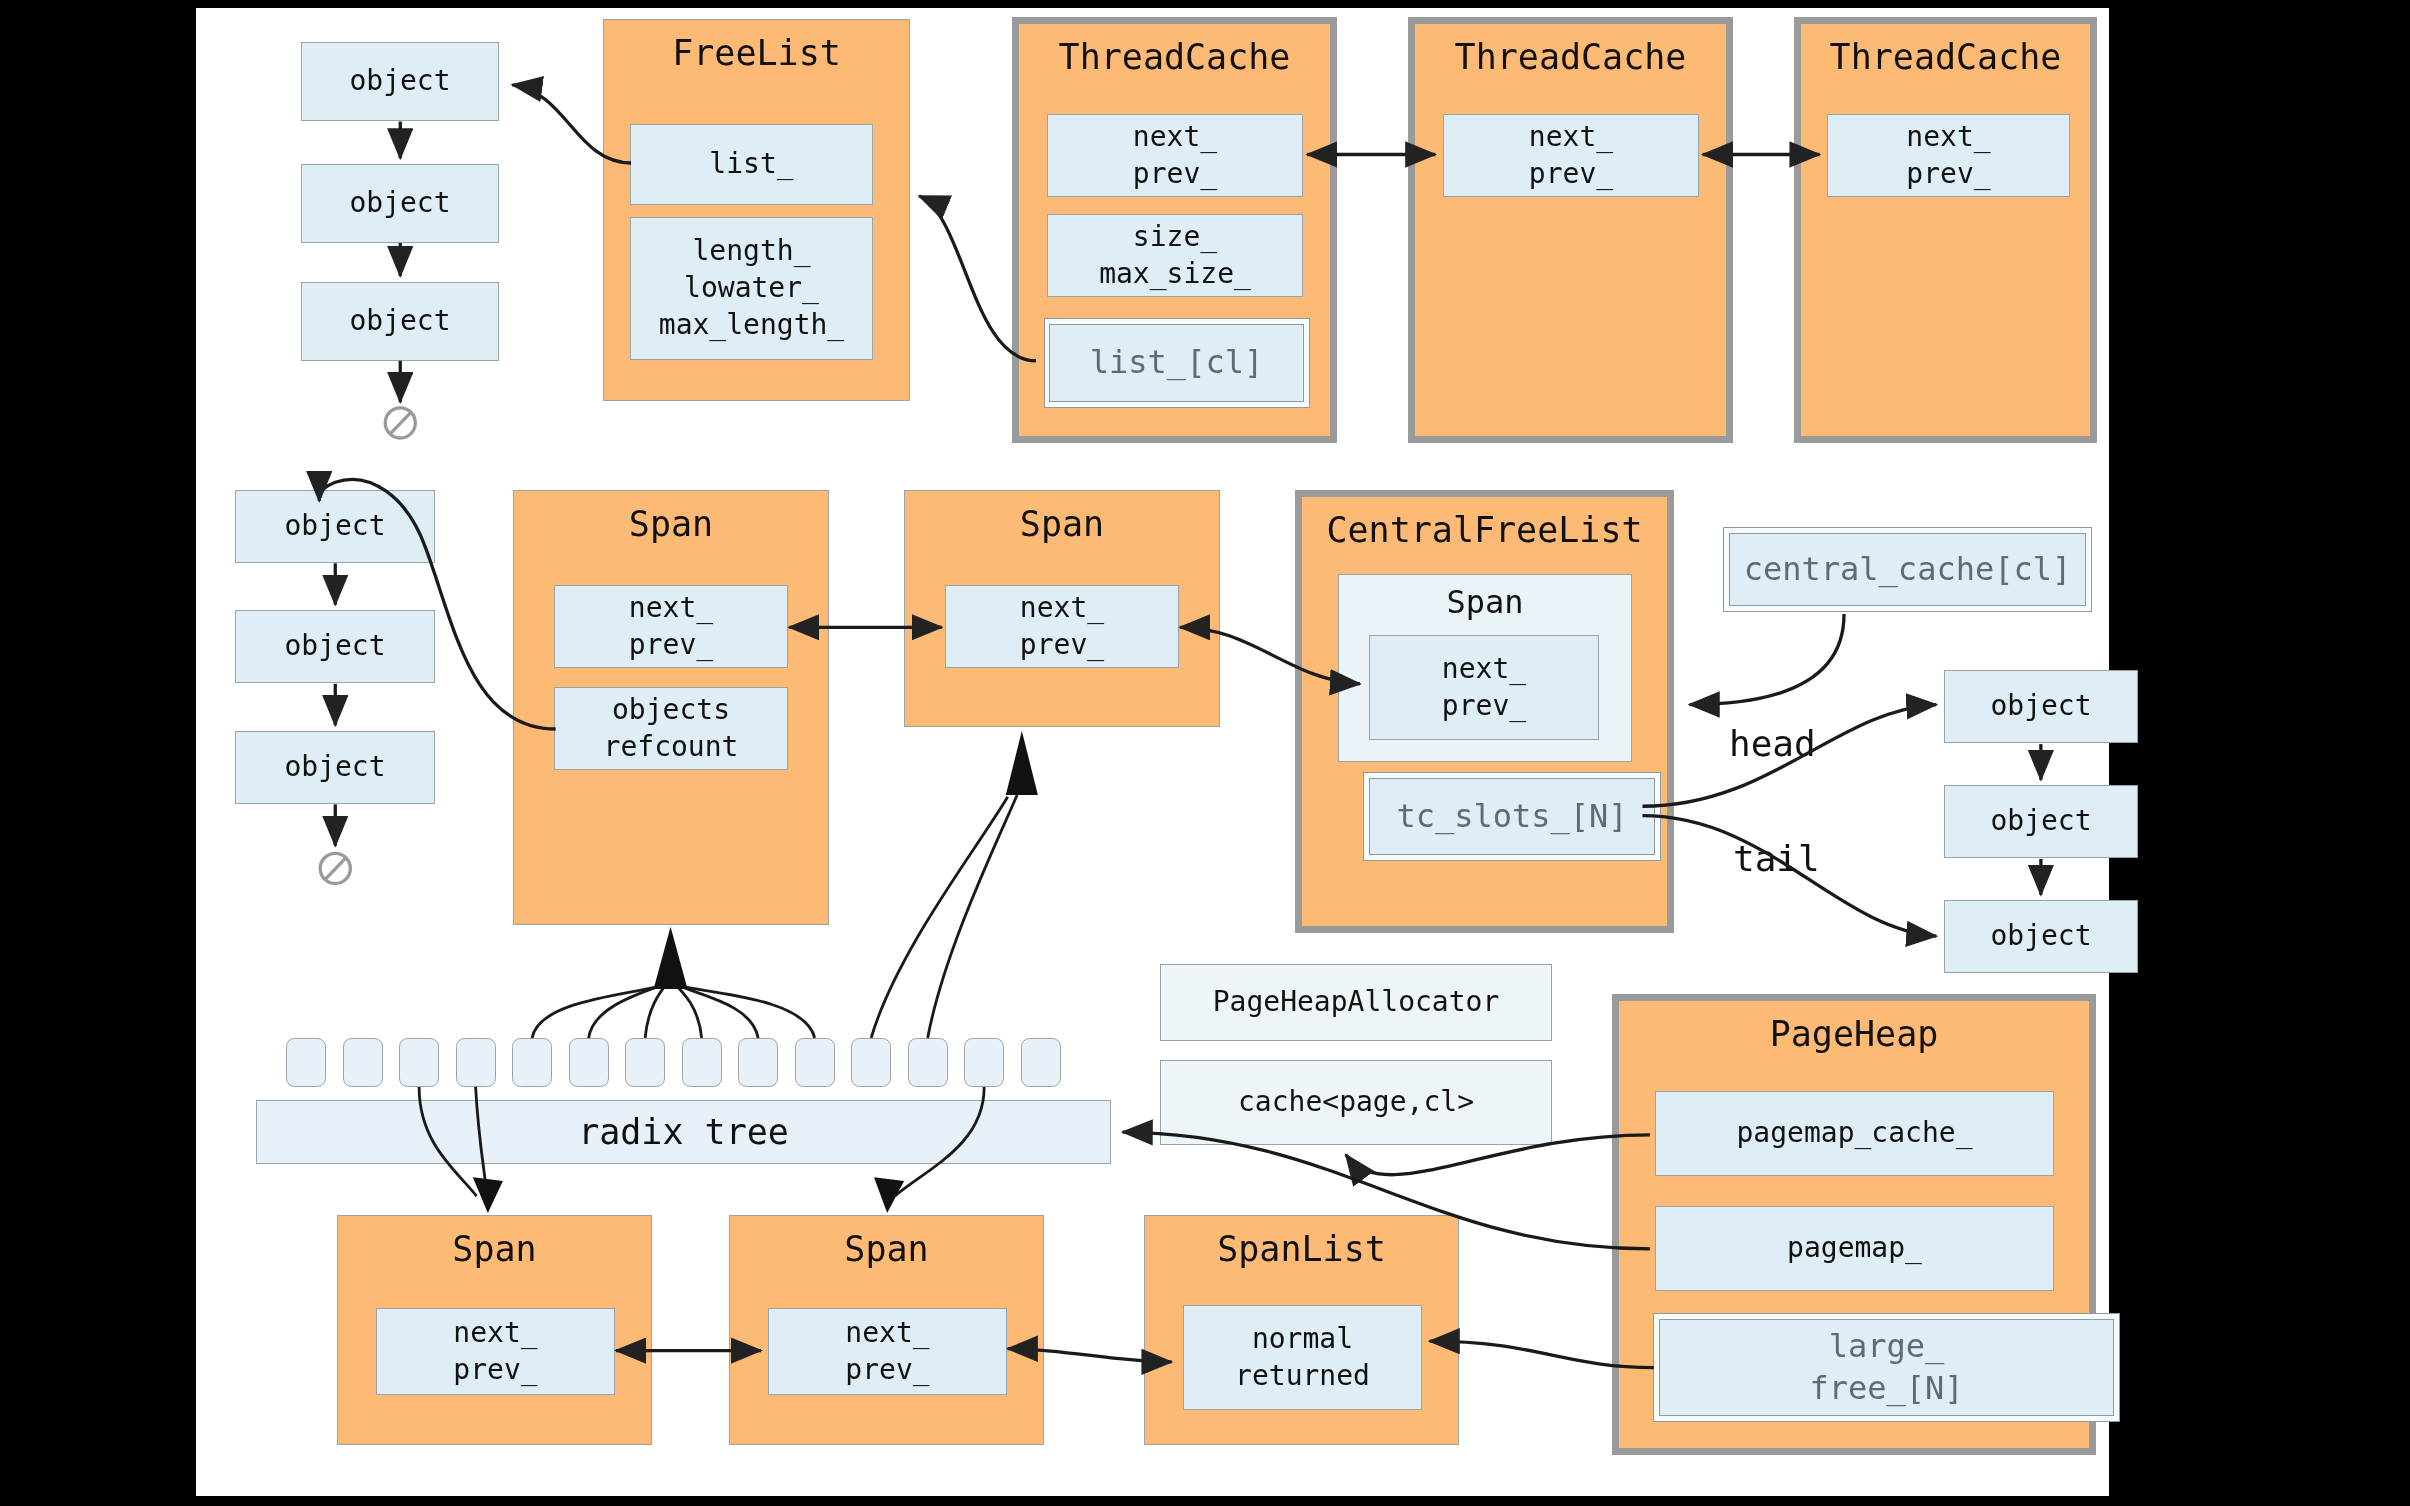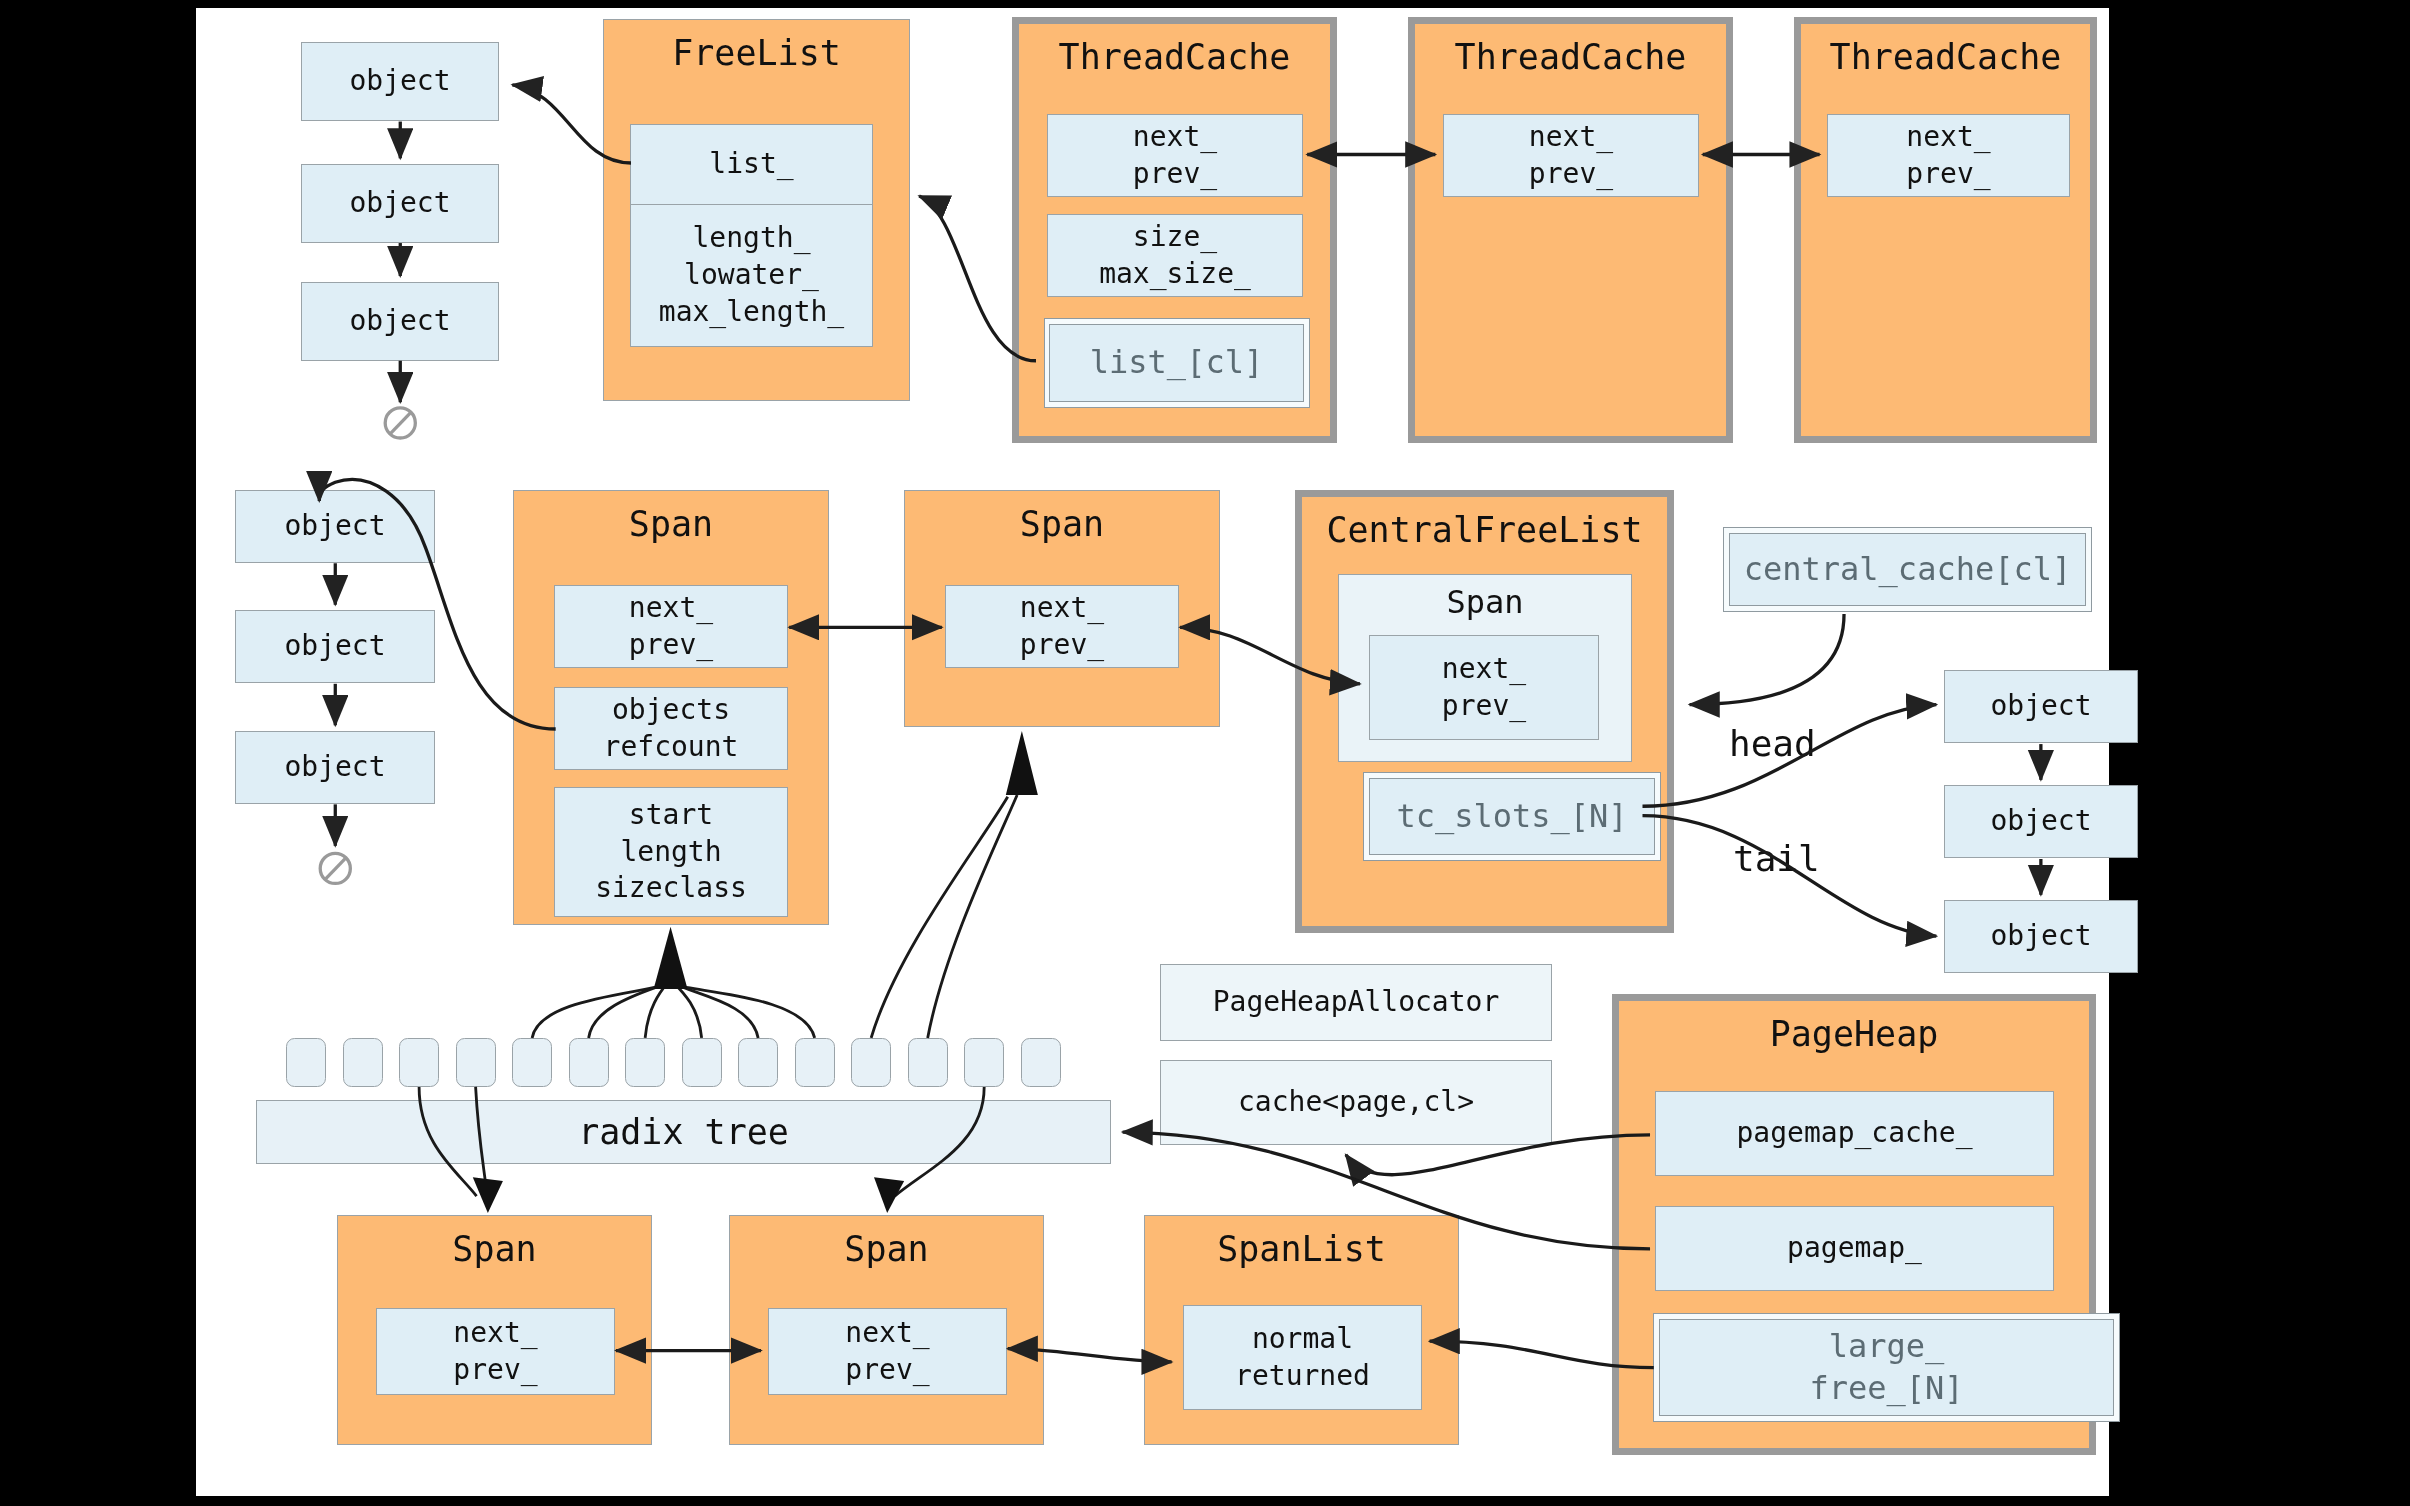--- a/index.html
+++ b/index.html
@@ -27,21 +27,21 @@
 <div id="stage">
   <div id="canvas"></div>
 
   <div class="field" style="left:301px;top:42px;width:198px;height:79px;">object</div>
   <div class="field" style="left:301px;top:164px;width:198px;height:79px;">object</div>
   <div class="field" style="left:301px;top:282px;width:198px;height:79px;">object</div>
 
   <div class="box" style="left:603px;top:19px;width:307px;height:382px;">
     <div class="title">FreeList</div>
     <div class="field" style="left:26px;top:104px;width:243px;height:81px;">list_</div>
-    <div class="field" style="left:26px;top:184px;width:243px;height:143px;">length_
+    <div class="field" style="left:26px;top:197px;width:243px;height:143px;">length_
 lowater_
 max_length_</div>
   </div>
 
   <div class="box thick" style="left:1012px;top:17px;width:325px;height:426px;">
     <div class="title">ThreadCache</div>
     <div class="field" style="left:28px;top:90px;width:256px;height:83px;">next_
 prev_</div>
     <div class="field" style="left:28px;top:190px;width:256px;height:83px;">size_
 max_size_</div>
@@ -65,23 +65,20 @@
   <div class="field" style="left:235px;top:490px;width:200px;height:73px;">object</div>
   <div class="field" style="left:235px;top:610px;width:200px;height:73px;">object</div>
   <div class="field" style="left:235px;top:731px;width:200px;height:73px;">object</div>
 
   <div class="box" style="left:513px;top:490px;width:316px;height:435px;">
     <div class="title">Span</div>
     <div class="field" style="left:40px;top:94px;width:234px;height:83px;">next_
 prev_</div>
     <div class="field" style="left:40px;top:196px;width:234px;height:83px;">objects
 refcount</div>
-    <div class="field" style="left:40px;top:296px;width:234px;height:130px;">start
-length
-sizeclass</div>
   </div>
 
   <div class="box" style="left:904px;top:490px;width:316px;height:237px;">
     <div class="title">Span</div>
     <div class="field" style="left:40px;top:94px;width:234px;height:83px;">next_
 prev_</div>
   </div>
 
   <div class="box thick" style="left:1295px;top:490px;width:379px;height:443px;">
     <div class="title">CentralFreeList</div>

